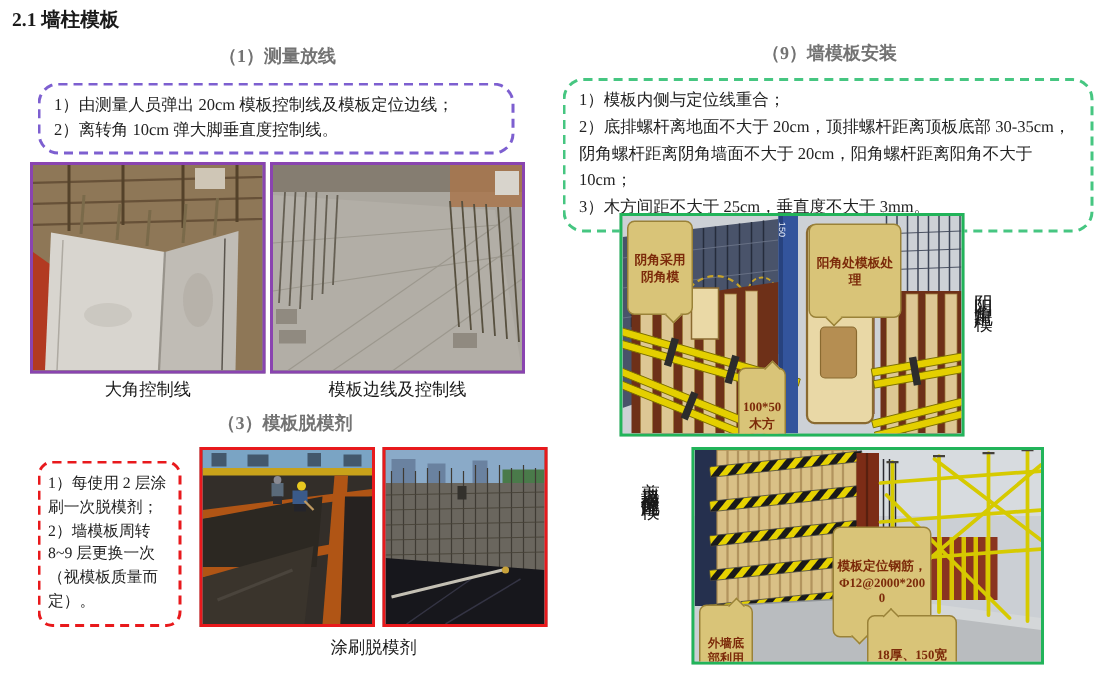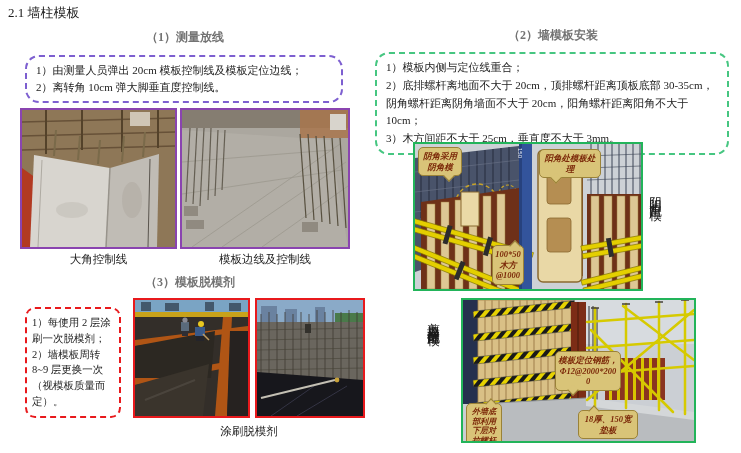--- a/index.html
+++ b/index.html
@@ -5,36 +5,36 @@
   :root{
     --purple-dashed:#7d5fd0; --purple-photo:#8a44b0;
     --green-dashed:#46c681; --green-img:#22b45a;
     --red-accent:#e8191c;
     --callout-bg:#d9c478; --callout-border:#9a8238; --callout-text:#7c2a0a;
   }
   *{box-sizing:border-box;margin:0;padding:0;}
   body{background:#fff;font-family:"Liberation Serif",serif;}
   .page{position:relative;width:741px;height:453px;background:#fff;overflow:hidden;color:#111;}
   .abs{position:absolute;}
-  .page-title{left:8px;top:4px;font-size:13px;font-weight:normal;color:#1a1a1a;}
+  .page-title{left:8px;top:4px;font-size:13px;font-weight:bold;color:#1a1a1a;}
   .sec-heading{font-size:12px;font-weight:bold;text-align:center;color:#737373;}
   .note-box{border-radius:14px;font-size:11px;line-height:1.55;color:#222;}
   .box1{left:25px;top:55px;width:318px;padding:5px 9px;border:2px dashed var(--purple-dashed);}
   .box2{left:375px;top:52px;width:354px;padding:5px 9px;border:2px dashed var(--green-dashed);line-height:1.62;}
   .box3{left:25px;top:307px;width:96px;min-height:108px;padding:6px 5px;border:2px dashed var(--red-accent);border-radius:10px;font-size:10.5px;line-height:1.5;}
   .photo{overflow:hidden;background:#888;}
   .photo svg{display:block;width:100%;height:100%;}
   .p-purple{border:2px solid var(--purple-photo);}
   .p-red{border:2px solid var(--red-accent);}
   .caption{font-size:11.5px;text-align:center;color:#1a1a1a;}
   .diagram{overflow:hidden;border:2px solid var(--green-img);background:#cdd1d6;}
   .diagram svg{display:block;width:100%;height:100%;}
   .callout{position:absolute;background:var(--callout-bg);border:1px solid var(--callout-border);
     color:var(--callout-text);font-size:8.5px;line-height:1.25;text-align:center;
-    padding:3px 2px;border-radius:5px;font-weight:bold;overflow-wrap:anywhere;z-index:3;font-style:italic;}
+    padding:20px 2px;border-radius:5px;font-weight:bold;overflow-wrap:anywhere;z-index:3;}
   .callout::after{content:"";position:absolute;width:7px;height:7px;background:var(--callout-bg);
     border-right:1px solid var(--callout-border);border-bottom:1px solid var(--callout-border);
     transform:rotate(45deg);bottom:-4.5px;left:50%;margin-left:-4px;}
   .tail-up::after{bottom:auto;top:-4.5px;border:none;border-left:1px solid var(--callout-border);border-top:1px solid var(--callout-border);}
   .tail-left::after{left:26%;}
   .tail-right::after{left:72%;}
   .vlabel{writing-mode:vertical-rl;text-orientation:upright;font-size:12.5px;color:#1a1a1a;letter-spacing:3px;line-height:1;}
   .dim-label{color:#e6ecf8;font-size:6px;transform:rotate(90deg);transform-origin:left top;font-family:"Liberation Sans",sans-serif;z-index:2;}
 </style>
 </head>
@@ -202,21 +202,21 @@
           <line x1="14" y1="116" x2="60" y2="84"></line>
           <line x1="40" y1="116" x2="90" y2="86"></line>
         </g>
       <line x1="4" y1="98" x2="78" y2="80" stroke="#c4c0b4" stroke-width="2"></line>
       <circle cx="80" cy="80" r="2.4" fill="#c8a23a"></circle>
     </svg>
   </div>
 
   <div class="abs caption" style="left:133px;top:424px;width:232px;">涂刷脱模剂</div>
 
-  <div class="abs sec-heading" style="left:375px;top:27px;width:356px;">（2）墙模板安装</div>
+  <div class="abs sec-heading" style="left:375px;top:27px;width:356px;">（9）墙模板安装</div>
 
   <div class="abs note-box box2">
     <div>1）模板内侧与定位线重合；</div>
     <div>2）底排螺杆离地面不大于 20cm，顶排螺杆距离顶板底部 30-35cm，阴角螺杆距离阴角墙面不大于 20cm，阳角螺杆距离阳角不大于 10cm；</div>
     <div>3）木方间距不大于 25cm，垂直度不大于 3mm。</div>
   </div>
 
   <div class="abs diagram" style="left:413px;top:142px;width:230px;height:149px;">
     <svg viewBox="0 0 226 145" preserveAspectRatio="none">
       <rect width="226" height="145" fill="#cdd1d6"></rect>

